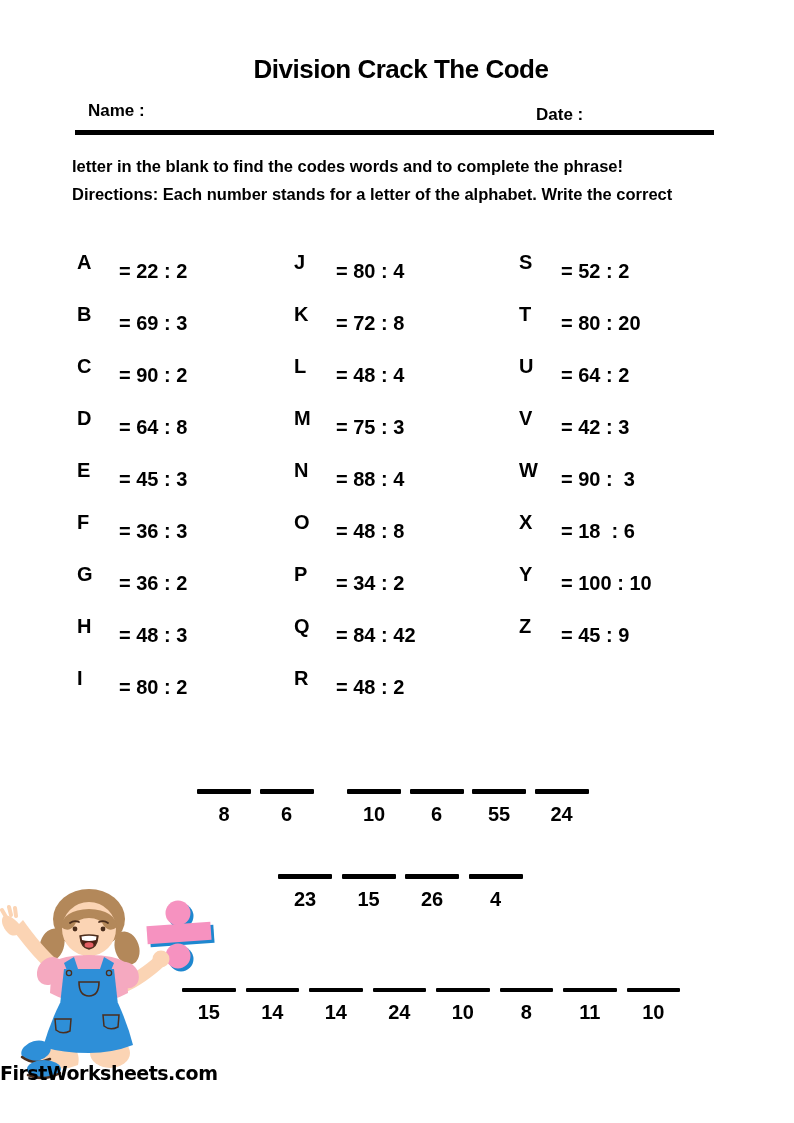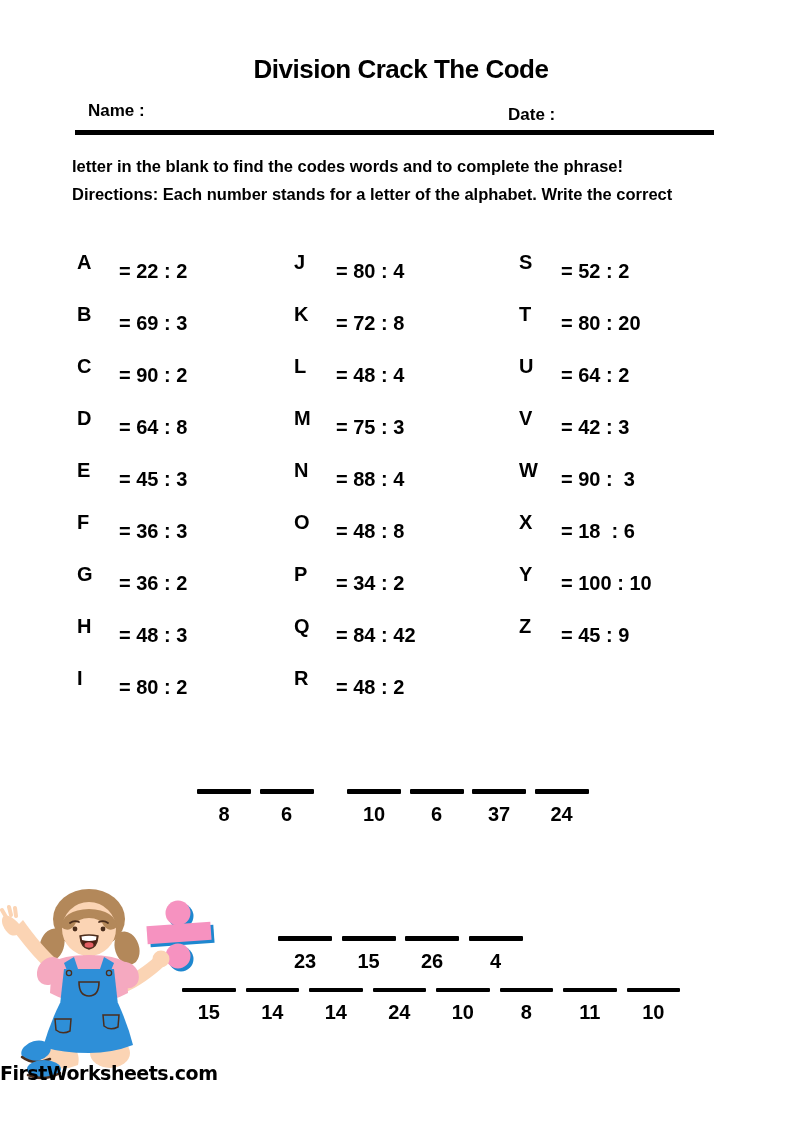--- a/index.html
+++ b/index.html
@@ -11,33 +11,33 @@
     color:var(--ink);
     overflow:hidden;
   }
   .page-title{
     position:absolute;top:50px;left:0;width:100%;
     text-align:center;margin:4px;
     font-family:Liberation Sans, sans-serif;
     font-size:26px;font-weight:bold;letter-spacing:-0.5px;
   }
   .name-label{position:absolute;left:88px;top:101px;font-size:17px;font-weight:bold;}
-  .date-label{position:absolute;left:508px;top:105px;font-size:17px;font-weight:bold;}
+  .date-label{position:absolute;left:536px;top:105px;font-size:17px;font-weight:bold;}
   .header-rule{position:absolute;left:75px;top:130px;width:639px;height:5px;background:var(--ink);}
   .directions{position:absolute;left:72px;top:152px;font-size:16.5px;font-weight:bold;line-height:28px;}
   .code-col{position:absolute;top:237px;}
   .code-col.col-1{left:77px;}
   .code-col.col-2{left:294px;}
   .code-col.col-3{left:519px;}
   .code-row{height:51.9px;display:flex;align-items:center;font-size:20px;font-weight:bold;}
   .code-letter{width:42px;flex-shrink:0;}
   .code-value{white-space:pre;margin-top:18px;}
   .answer-row{position:absolute;display:flex;gap:33.5px;}
   .answer-row.row-1{left:197px;top:789px;}
-  .answer-row.row-2{left:278px;top:936px;}
+  .answer-row.row-2{left:278px;top:874px;}
   .answer-row.row-3{left:182px;top:987.5px;}
   .answer-word{display:flex;gap:8.5px;}
   .row-2 .answer-word{gap:9.5px;}
   .row-3 .answer-word{gap:10px;}
   .answer-blank{width:54px;}
   .row-3 .answer-blank{width:53.5px;}
   .blank-line{height:4.5px;background:var(--ink);border-radius:1px;}
   .blank-number{margin-top:9px;text-align:center;font-size:20px;font-weight:bold;}
   .girl-illustration{position:absolute;left:0;top:885px;width:215px;height:200px;}
   .footer{
@@ -191,21 +191,21 @@
       <div class="answer-blank">
           <div class="blank-line"></div>
           <div class="blank-number">10</div>
         </div>
       <div class="answer-blank">
           <div class="blank-line"></div>
           <div class="blank-number">6</div>
         </div>
       <div class="answer-blank">
           <div class="blank-line"></div>
-          <div class="blank-number">37</div>
+          <div class="blank-number">55</div>
         </div>
       <div class="answer-blank">
           <div class="blank-line"></div>
           <div class="blank-number">24</div>
         </div>
     </div>
   </div>
 
   <div class="answer-row row-2">
     <div class="answer-word">

